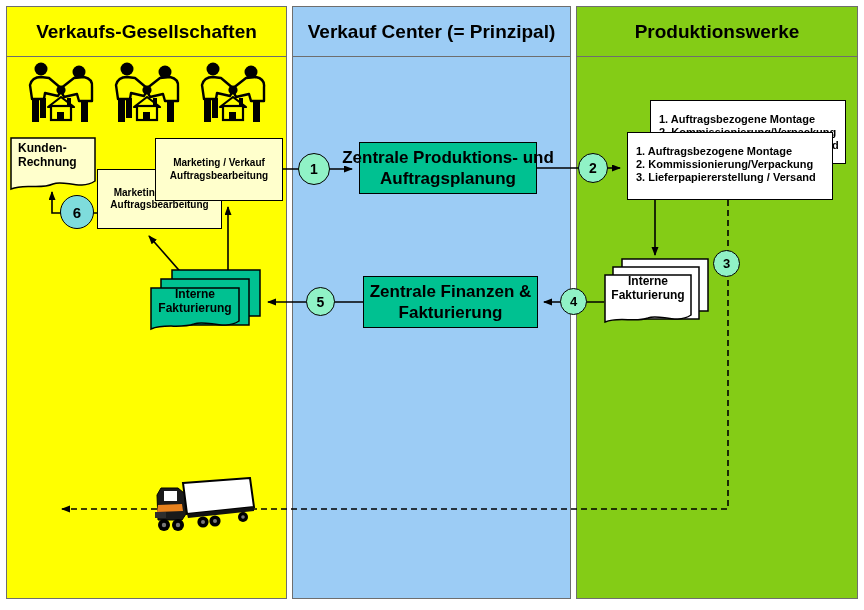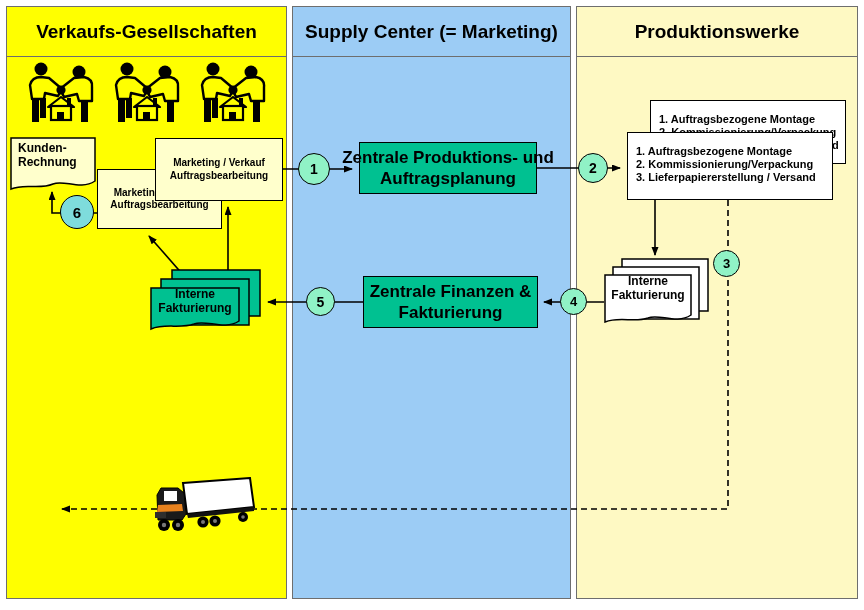--- a/index.html
+++ b/index.html
@@ -3,21 +3,21 @@
 <meta charset="utf-8">
 <style>
   html,body{margin:0;padding:0;background:#fff;}
   #canvas{
     position:relative;width:864px;height:610px;background:#ffffff;
     font-family:"Liberation Sans",sans-serif;color:#000;overflow:hidden;
   }
   .col{position:absolute;top:6px;height:593px;border:1px solid #6e6e6e;box-sizing:border-box;z-index:0;}
   .col-sales{left:6px;width:281px;background:#ffff00;}
   .col-supply{left:292px;width:279px;background:#9cccf5;}
-  .col-prod{left:576px;width:282px;background:#fef9c3;padding-left:11px;}
+  .col-prod{left:576px;width:282px;background:#84cc16;padding-left:11px;}
   .col-header{
     position:absolute;left:0;top:0;width:100%;height:50px;border-bottom:1px solid #6e6e6e;
     display:flex;align-items:center;justify-content:center;
     font-size:19px;font-weight:bold;box-sizing:border-box;
   }
   .overlay{position:absolute;left:0;top:0;z-index:1;}
   .node{position:absolute;box-sizing:border-box;}
   .box{
     border:1.3px solid #000;display:flex;flex-direction:column;align-items:center;justify-content:center;
     font-weight:bold;text-align:center;line-height:1.25;
@@ -80,21 +80,21 @@
         <circle cx="92" cy="40" r="5" fill="#000"></circle>
           <circle cx="92" cy="40" r="1.8" fill="#777"></circle>
       </symbol>
     </defs>
   </svg>
 
   <div class="col col-sales">
     <div class="col-header">Verkaufs-Gesellschaften</div>
   </div>
   <div class="col col-supply">
-    <div class="col-header">Supply Center (= Marketing)</div>
+    <div class="col-header">Verkauf Center (= Prinzipal)</div>
   </div>
   <div class="col col-prod">
     <div class="col-header">Produktionswerke</div>
   </div>
 
   <svg class="overlay" width="864" height="610">
     <defs>
       <marker id="ar" markerWidth="10" markerHeight="9" refX="8" refY="3.5" orient="auto" markerUnits="userSpaceOnUse">
         <path d="M0,0 L9,3.5 L0,7 Z" fill="#000"></path>
       </marker>

